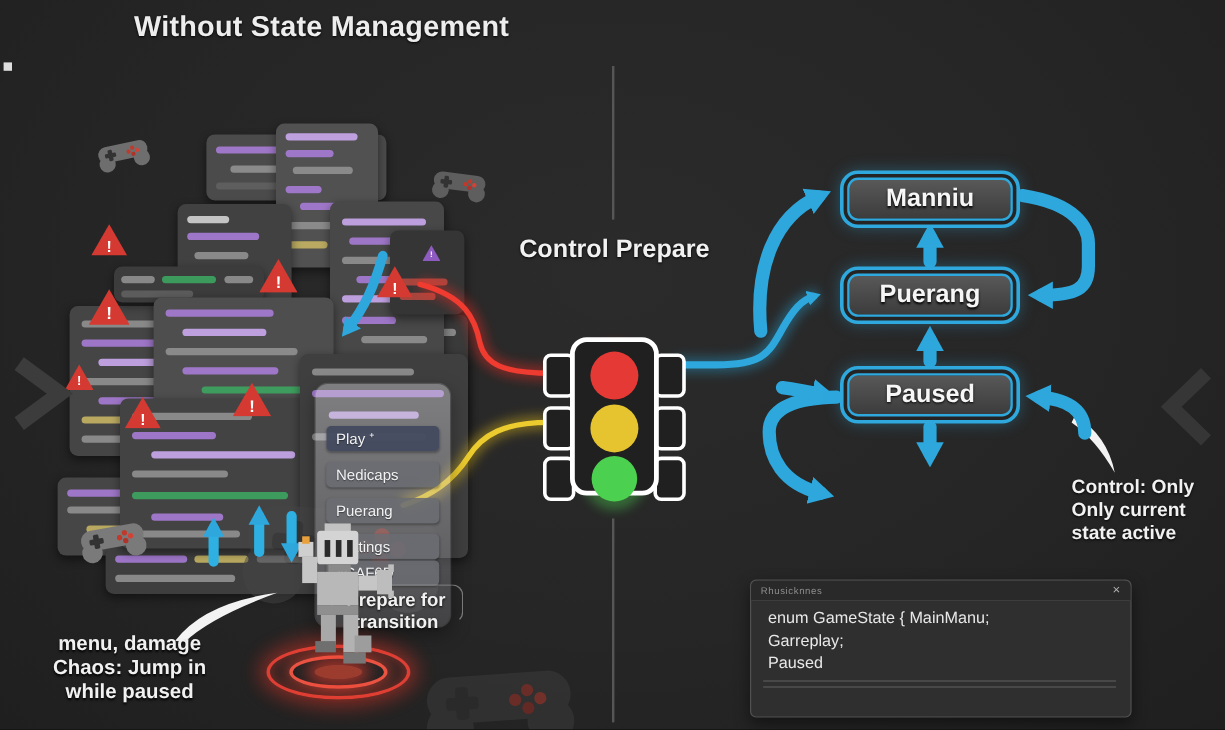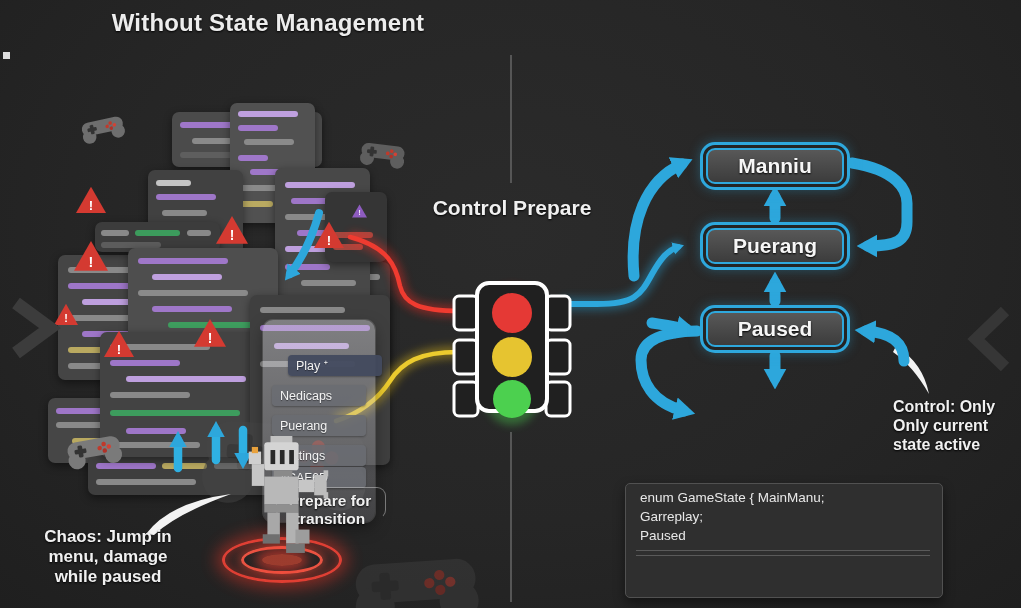--- a/index.html
+++ b/index.html
@@ -185,31 +185,31 @@
   <div class="warn z3" style="left:76px;top:186px;width:30px;height:28px;font-size:22px"></div>
   <div class="warn z3" style="left:74px;top:240px;width:34px;height:32px;font-size:24px"></div>
   <div class="warn z3" style="left:54px;top:303px;width:24px;height:23px;font-size:18px"></div>
   <div class="warn z3" style="left:104px;top:330px;width:30px;height:28px;font-size:22px"></div>
   <div class="warn z3" style="left:194px;top:318px;width:32px;height:30px;font-size:23px"></div>
   <div class="warn z3" style="left:216px;top:215px;width:32px;height:30px;font-size:23px"></div>
   <div class="warn z3" style="left:314px;top:221px;width:30px;height:28px;font-size:22px"></div>
   <div class="warn purple z3" style="left:352px;top:204px;width:15px;height:14px;font-size:11px"></div>
 
   <div class="menu z6">
-    <div class="menu-item sel" style="top:35px;margin-left:16px;">Play ⁺</div>
+    <div class="menu-item sel" style="top:35px;">Play ⁺</div>
     <div class="menu-item" style="top:65px;">Nedicaps</div>
     <div class="menu-item" style="top:95px;">Puerang</div>
     <div class="menu-item" style="top:125px;">Settings</div>
     <div class="menu-item" style="top:147px;">4CAF6D</div>
   </div>
   <div class="prep-outline z6"></div>
 
   <div class="caption cap-chaos z6">
+    <div>menu, damage</div>
     <div>Chaos: Jump in</div>
-    <div>menu, damage</div>
     <div>while paused</div>
   </div>
   <div class="caption cap-prepare z6">
     <div>Prepare for</div>
     <div>transition</div>
   </div>
   <div class="caption cap-traffic z6">
     <div>Control Prepare</div>
   </div>
   <div class="caption cap-control z6">
@@ -336,20 +336,24 @@
     <div class="state-inner">Manniu</div>
   </div>
   <div class="state" style="top:222px;">
     <div class="state-inner">Puerang</div>
   </div>
   <div class="state" style="top:305px;">
     <div class="state-inner">Paused</div>
   </div>
 
   <div class="codebox">
+    <div class="codebox-titlebar">
+      <span>Rhusicknnes</span>
+      <span class="codebox-close">×</span>
+    </div>
     <div class="codebox-body">
       <div>enum GameState { MainManu;</div>
       <div>Garreplay;</div>
       <div>Paused</div>
       <hr class="code-rule">
       <hr class="code-rule">
     </div>
   </div>
 
 </div>

